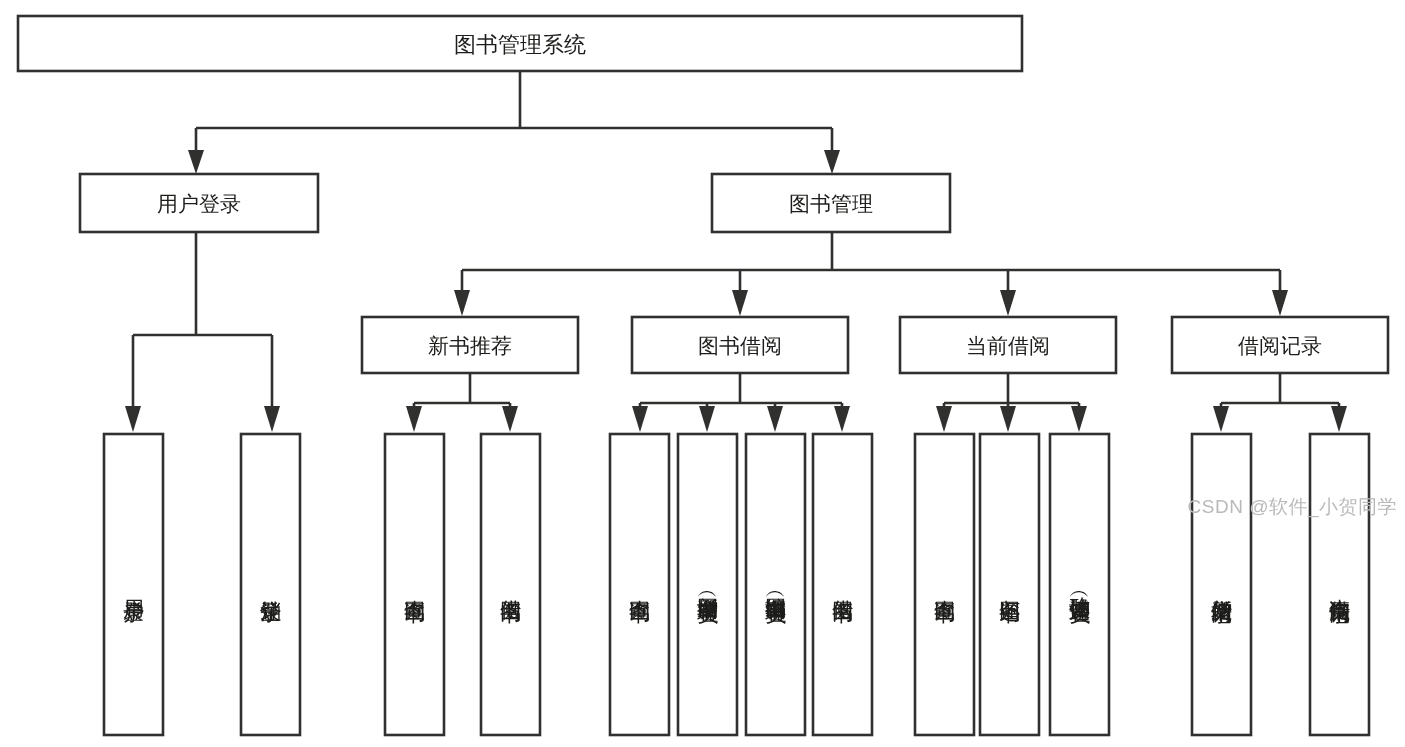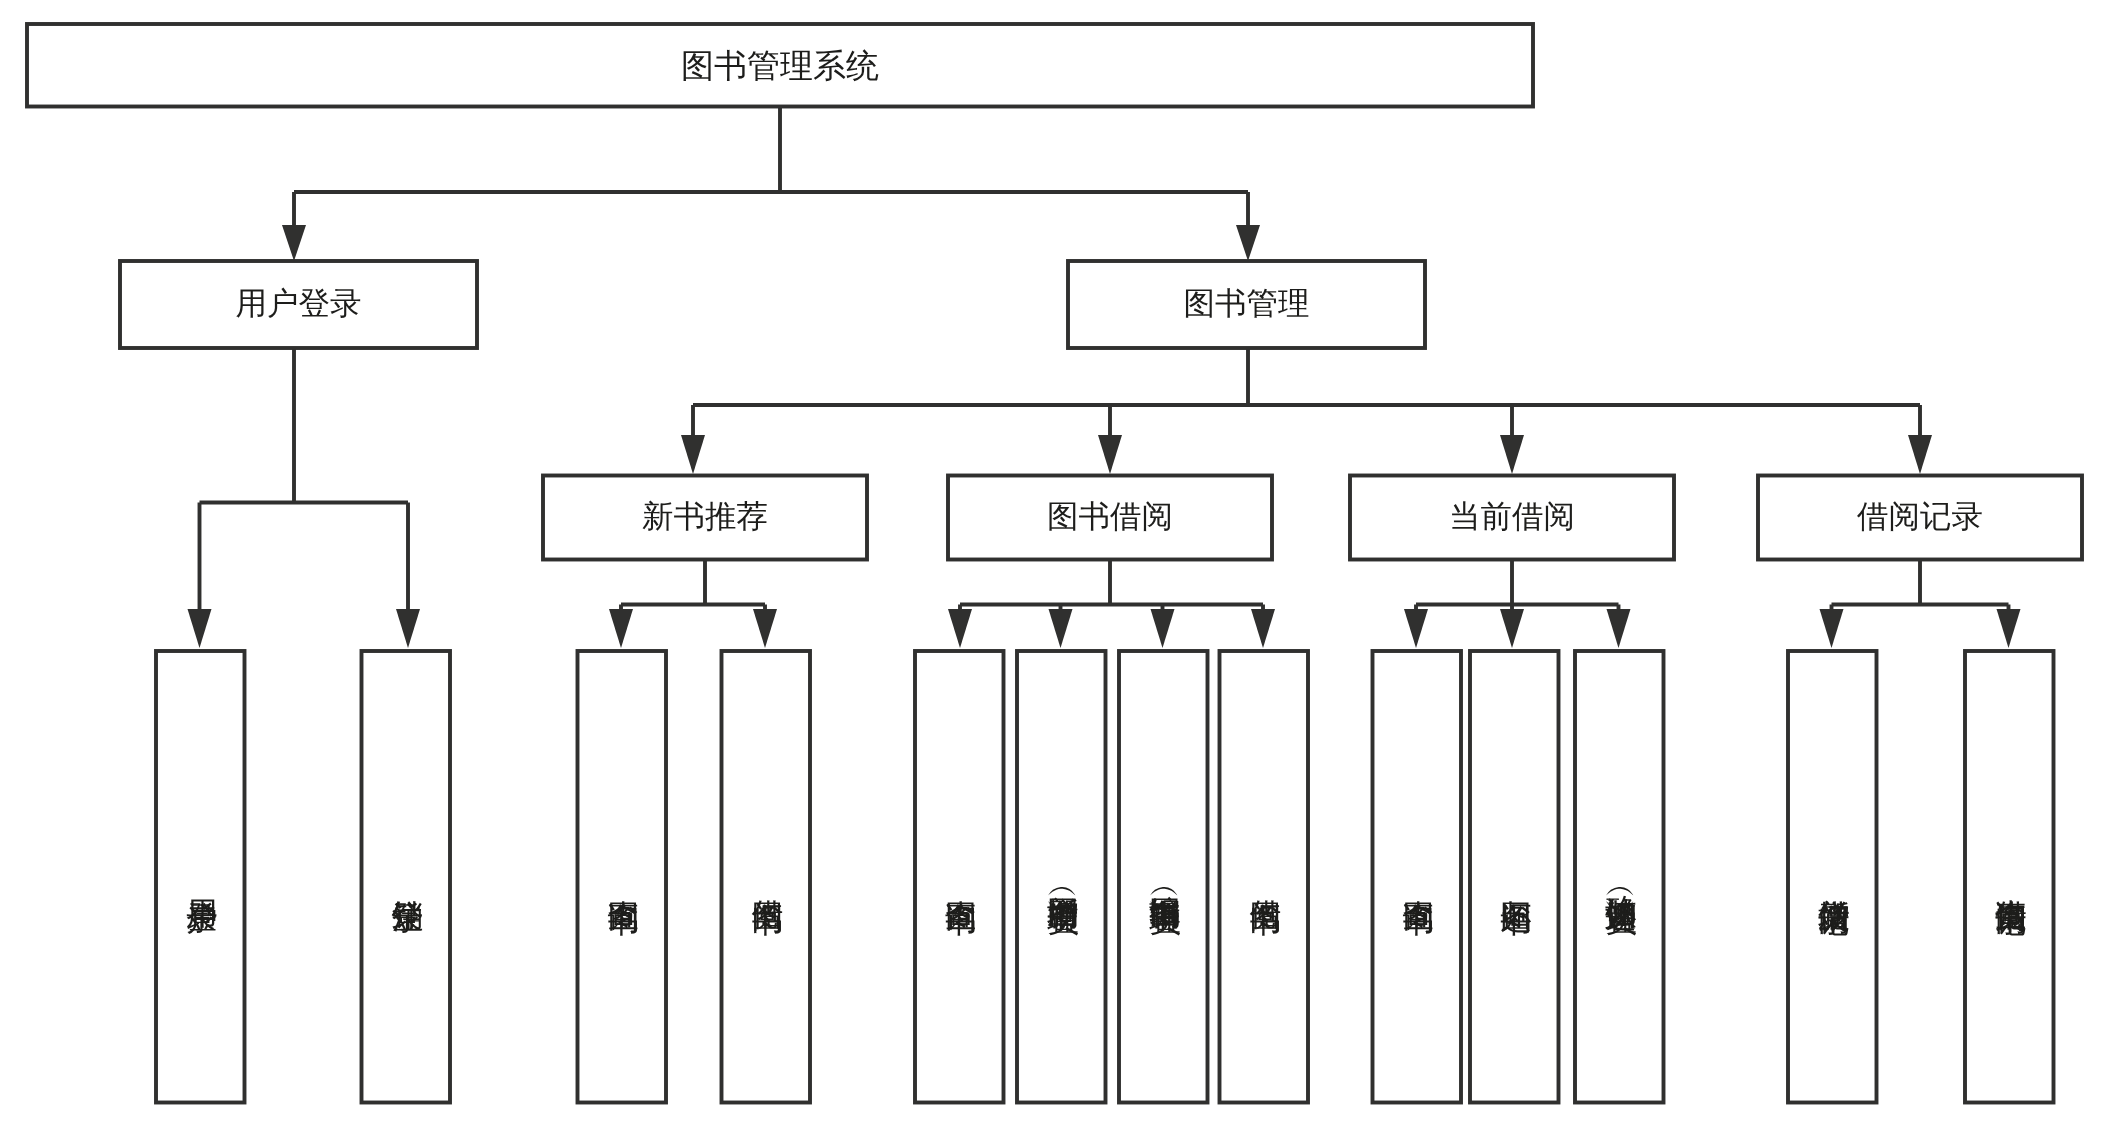--- a/index.html
+++ b/index.html
@@ -219,13 +219,14 @@
   <div class="vlabel" style="left:610px; top:434px; width:59px; height:301px;">查询图书</div>
   <div class="vlabel" style="left:678px; top:434px; width:59px; height:301px;">新增图书（管理员）</div>
   <div class="vlabel" style="left:746px; top:434px; width:59px; height:301px;">编辑图书（管理员）</div>
   <div class="vlabel" style="left:813px; top:434px; width:59px; height:301px;">借阅图书</div>
   <div class="vlabel" style="left:915px; top:434px; width:59px; height:301px;">查询图书</div>
   <div class="vlabel" style="left:980px; top:434px; width:59px; height:301px;">归还图书</div>
   <div class="vlabel" style="left:1050px; top:434px; width:59px; height:301px;">确认归还（管理员）</div>
   <div class="vlabel" style="left:1192px; top:434px; width:59px; height:301px;">新增借阅记录</div>
   <div class="vlabel" style="left:1310px; top:434px; width:59px; height:301px;">查询借阅记录</div>
 
+  <div class="watermark">CSDN @软件_小贺同学</div>
 </div>
 
 </body></html>

